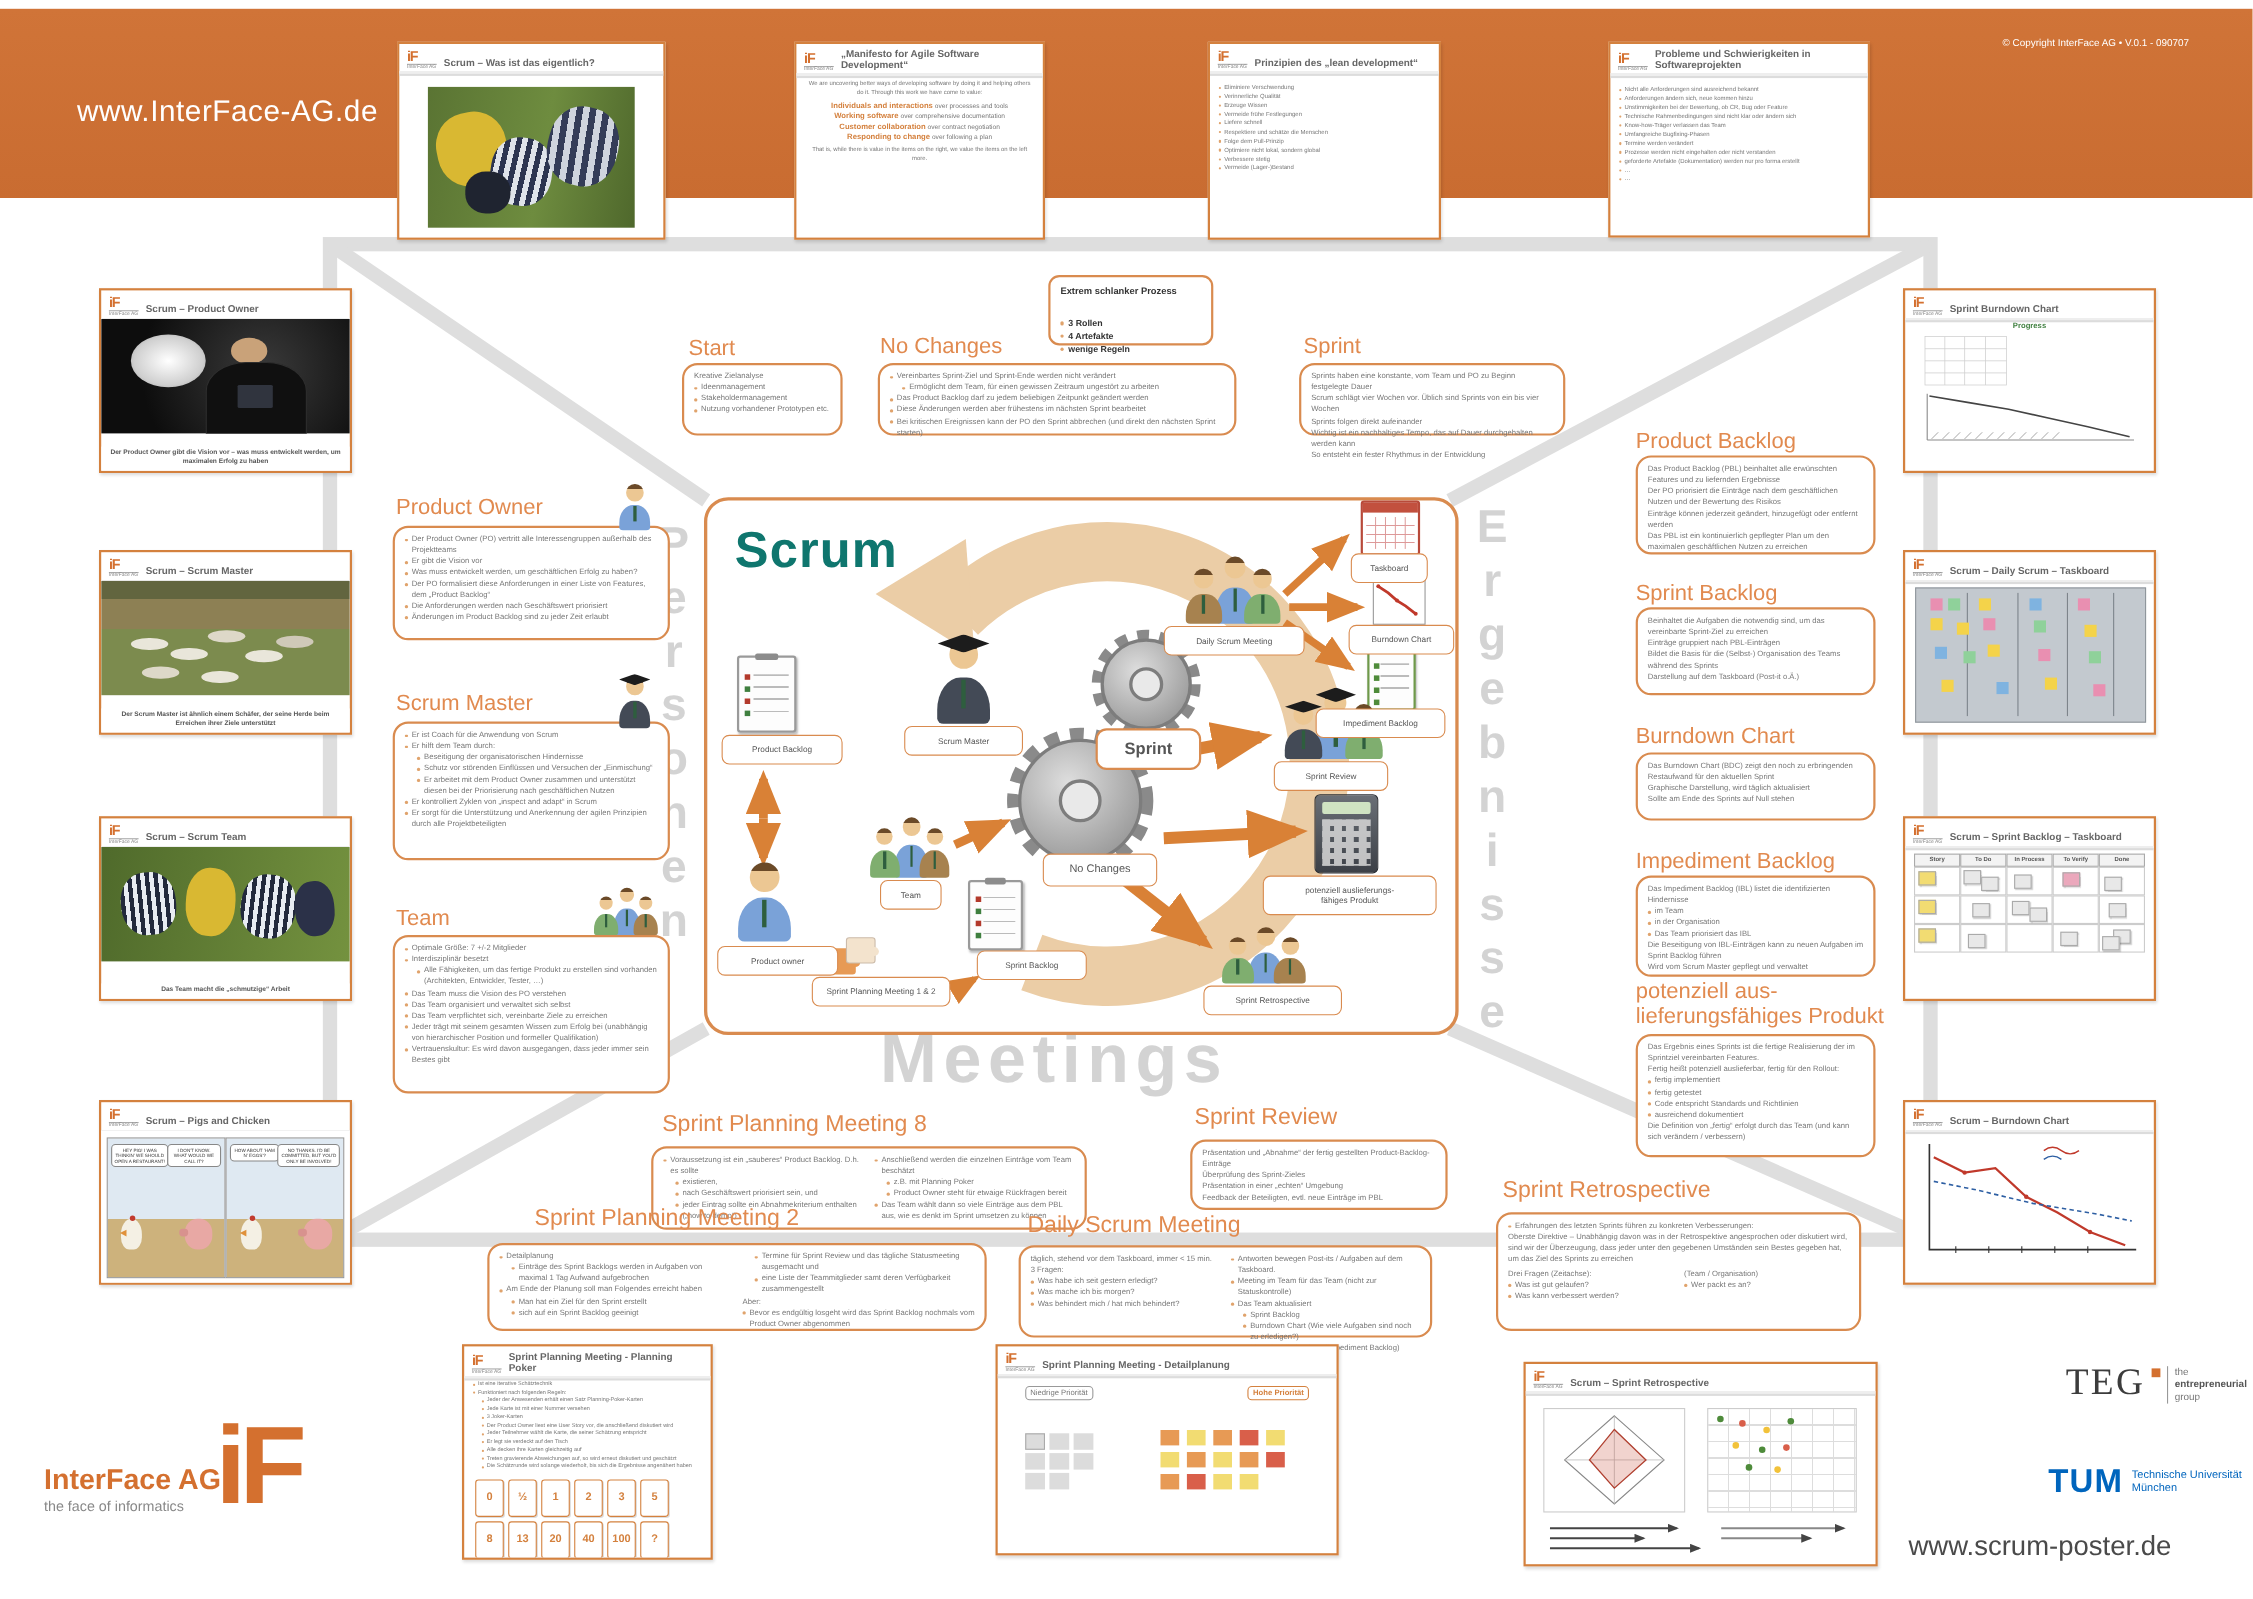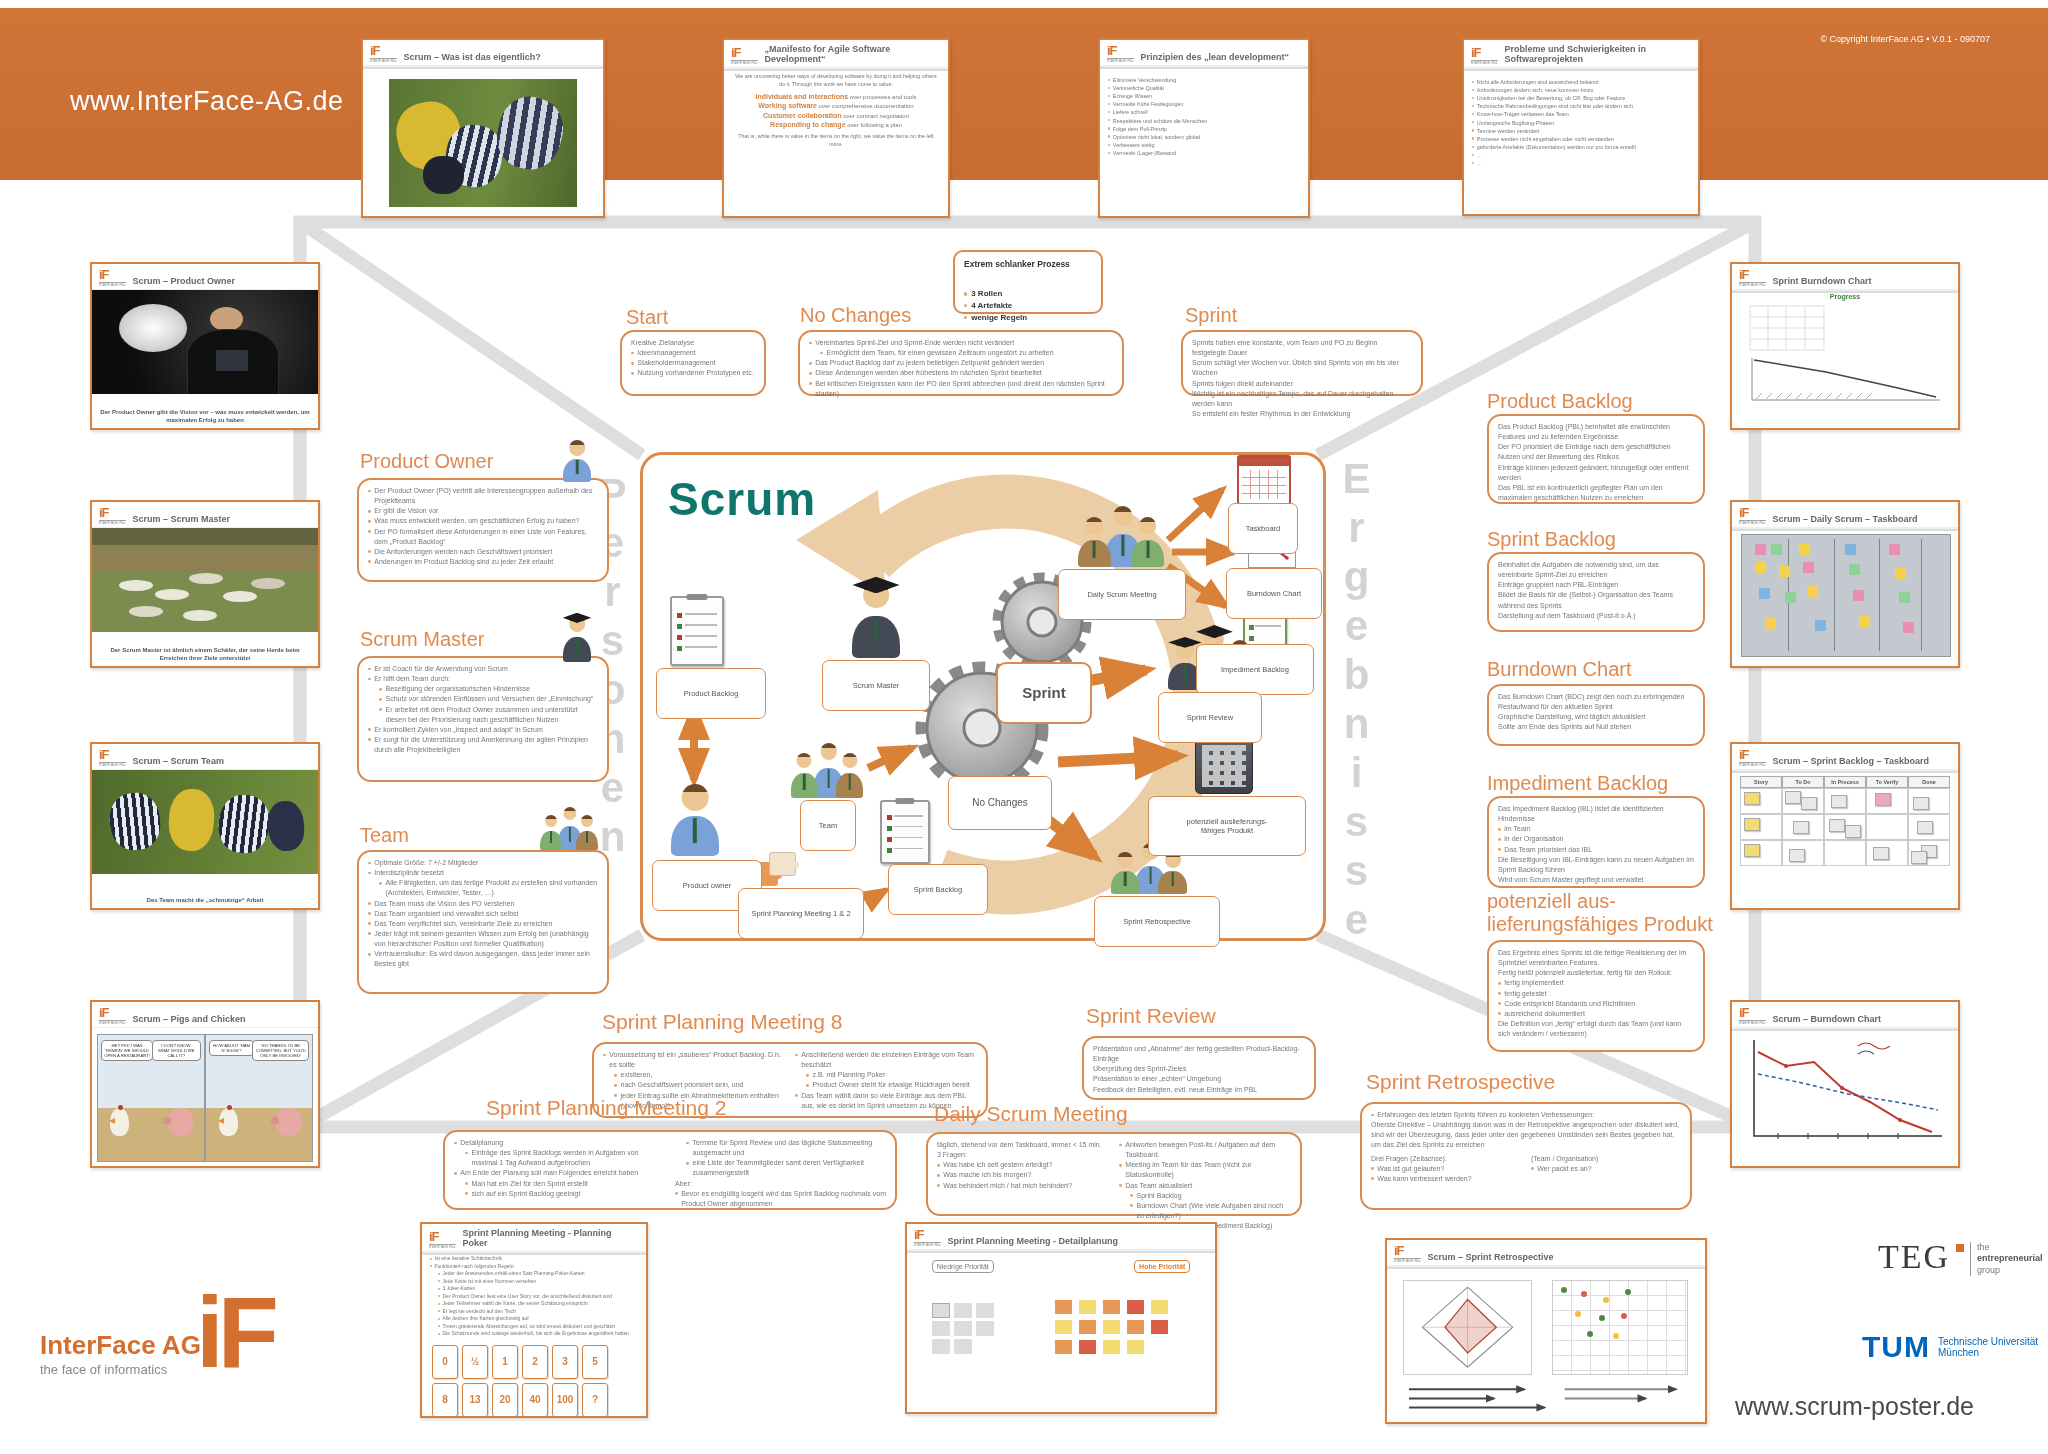--- a/index.html
+++ b/index.html
@@ -97,21 +97,21 @@
   .calc .scr{position:absolute;top:8%;left:10%;width:80%;height:16%;background:#cfe3c2;border-radius:2px}
   .calc .keys{position:absolute;top:32%;left:10%;width:80%;bottom:8%;opacity:.85;
         background:repeating-linear-gradient(90deg,#d8d8d8 0 7px,transparent 7px 11px),
                    repeating-linear-gradient(#d8d8d8 0 6px,transparent 6px 10px)}
   .puz{position:absolute;z-index:5}
   .puz .pa{position:absolute;left:0;bottom:0;width:60%;height:70%;background:#e79a55;border-radius:3px}
   .puz .pb2{position:absolute;right:0;top:0;width:55%;height:65%;background:#f3e3cd;border:1px solid #cBA;border-radius:3px}
   .puz .pa:before,.puz .pb2:before{content:'';position:absolute;right:-4px;top:35%;width:8px;height:8px;border-radius:50%;background:inherit}
   
   .dlabel{position:absolute;background:#fff;border:1.5px solid #d98b4f;border-radius:7px;color:#555;
-          font-size:7.5px;line-height:1.2;text-align:center;padding:20px 3px;z-index:6;box-sizing:border-box}
+          font-size:7.5px;line-height:1.2;text-align:center;padding:8px 3px;z-index:6;box-sizing:border-box}
   .dlabel.big{font-size:15px;font-weight:bold;border-radius:10px;border-width:2px}
   .scrum-word{position:absolute;font-size:46px;font-weight:bold;color:#0f766e;z-index:5;letter-spacing:1px}
   .center-box{position:absolute;background:#fff;border:3px solid #d98b4f;border-radius:22px;z-index:2}
   
   .board{position:absolute;background:#c3c9cf;border:1px solid #8f969c}
   .vline{position:absolute;top:4%;bottom:4%;width:1px;background:#7d848b}
   .stickies{position:absolute;width:11px;height:11px;background:#f4d34a}
   .tb-h{flex:1;border:.5px solid #aaa;font-size:5.4px;font-weight:bold;color:#555;text-align:center;
         padding:2px 0;background:#f3f3f3}
   .tb-row{display:flex}
@@ -156,20 +156,21 @@
       <rect x="300" y="222" width="1455" height="905"></rect>
       <line x1="300" y1="222" x2="642" y2="455"></line>
       <line x1="1755" y1="222" x2="1318" y2="455"></line>
       <line x1="300" y1="1127" x2="642" y2="935"></line>
       <line x1="1755" y1="1127" x2="1318" y2="935"></line>
     </g>
   </svg>
 
   <div class="wm wm-v" style="left:588px;top:470px;height:440px">Personen</div>
   <div class="wm wm-v" style="left:1332px;top:455px;height:480px">Ergebnisse</div>
+  <div class="wm wm-h" style="left:800px;top:928px">Meetings</div>
 
   <div class="center-box" style="left:640px;top:452px;width:680px;height:483px"></div>
   <div class="scrum-word" style="left:668px;top:472px">Scrum</div>
 
   <svg class="lay" width="2048" height="1454" style="z-index:3">
     <defs>
       <marker id="ah" markerWidth="6" markerHeight="6" refX="4" refY="2" orient="auto">
         <path d="M0,0 L5,2 L0,4 z" fill="#d98136"></path>
       </marker>
       <radialGradient id="gg" cx="40%" cy="35%" r="75%">

